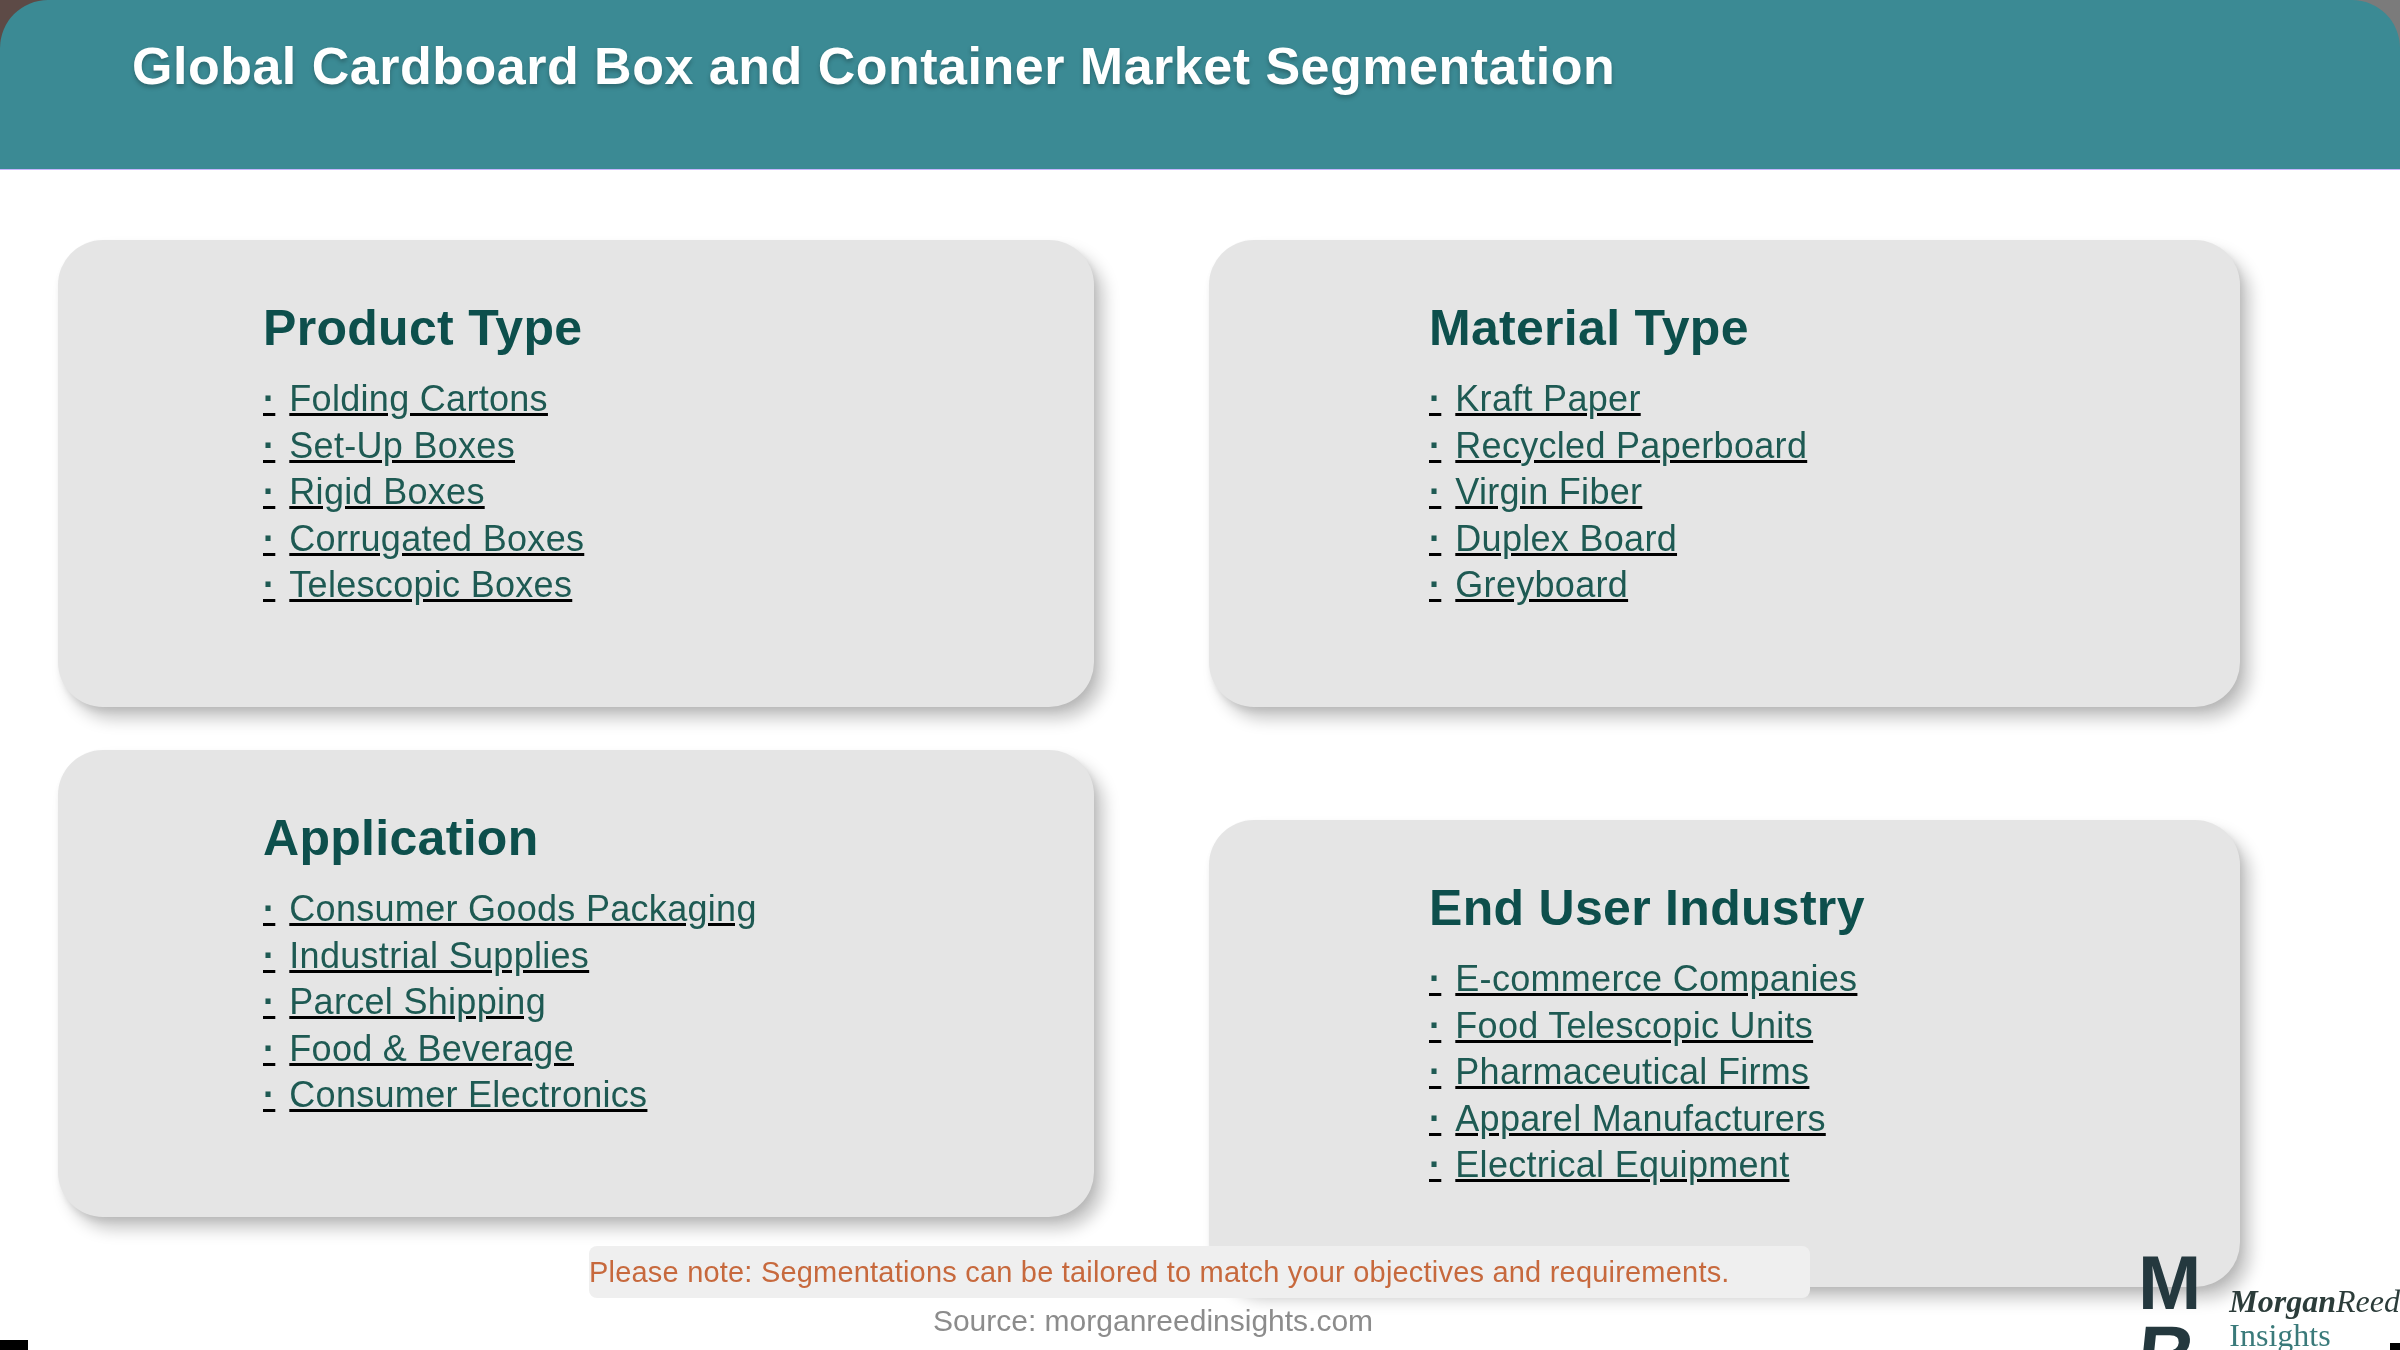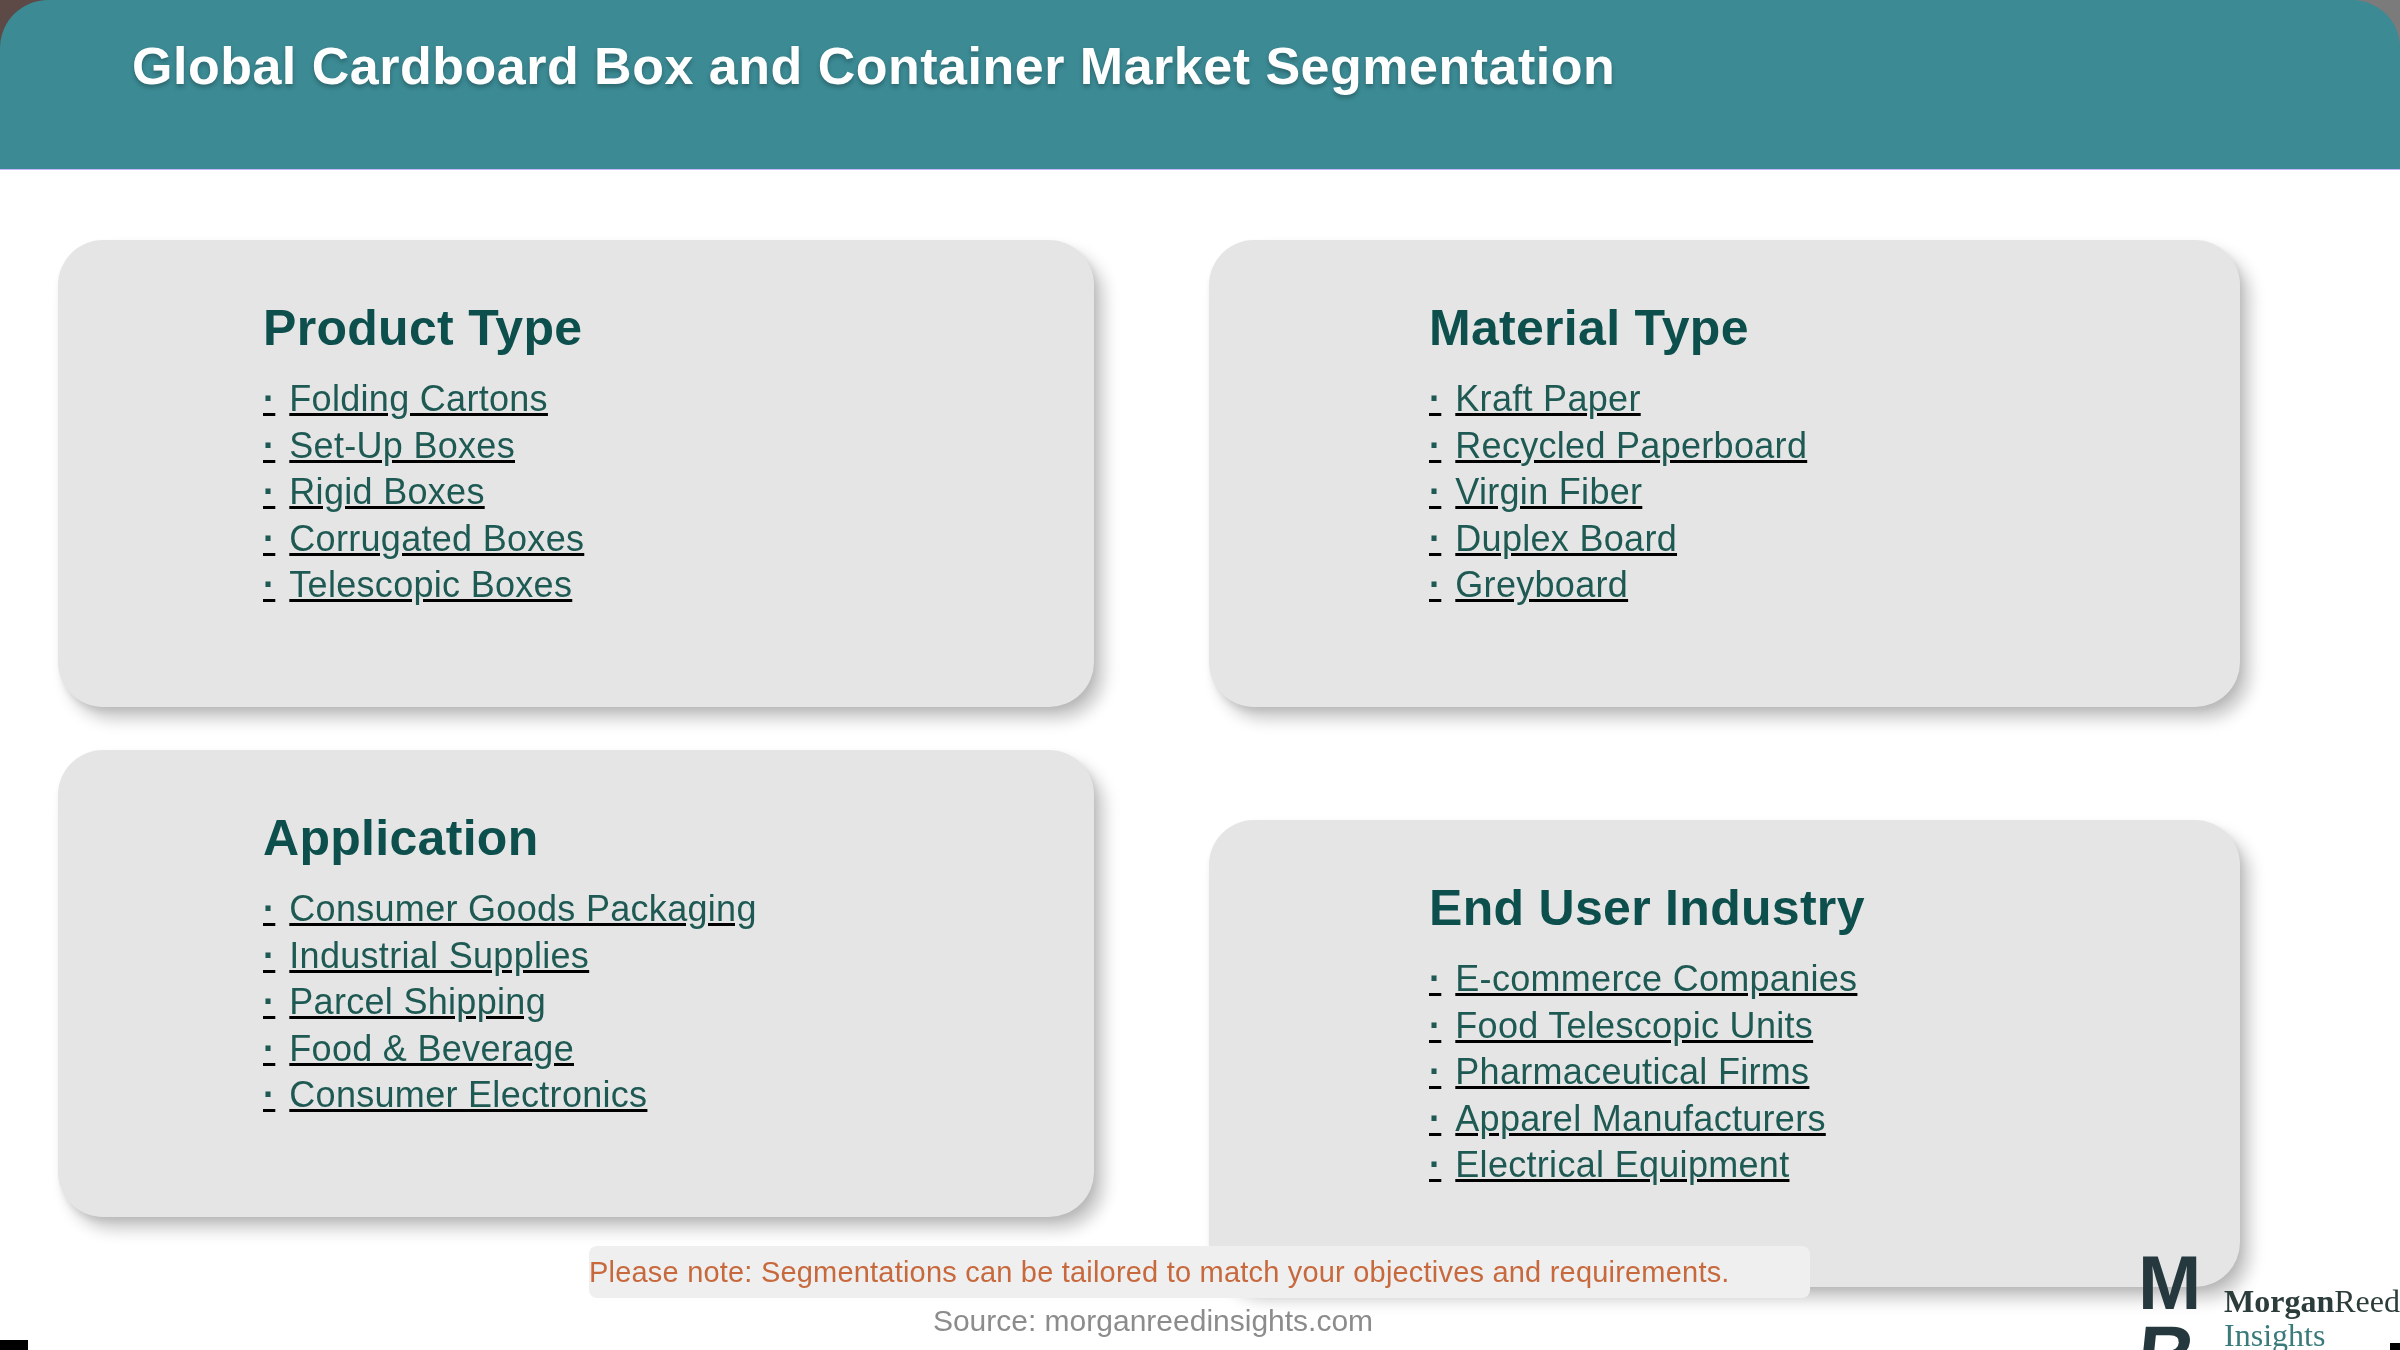--- a/index.html
+++ b/index.html
@@ -77,21 +77,21 @@
     display: flex; align-items: center;
     z-index: 1;
   }
   .logo .monogram {
     font-size: 76px; font-weight: 800; color: #24383e;
     letter-spacing: -9px; line-height: 70px;
     margin-right: 14px;
   }
   .logo .monogram .r { display: inline-block; transform: skewX(-6deg); }
   .logo .wordmark { font-family: "Liberation Serif", serif; line-height: 1.05; padding-top: 2px; }
-  .logo .name { font-size: 32px; color: #2c3c3a; }
+  .logo .name { font-size: 32px; color: #2c3c3a; font-style: italic; }
   .logo .name .bold { font-weight: 700; }
   .logo .tagline { font-size: 32px; color: #3a7a7a; }
 
   .mark-bl { position: absolute; left: 0; top: 1340px; width: 28px; height: 10px; background: #000; z-index: 2; }
   .mark-br { position: absolute; left: 2390px; top: 1343px; width: 10px; height: 7px; background: #000; z-index: 2; }
 </style>
 </head>
 <body>
 
 <div class="corner-tl"></div>

